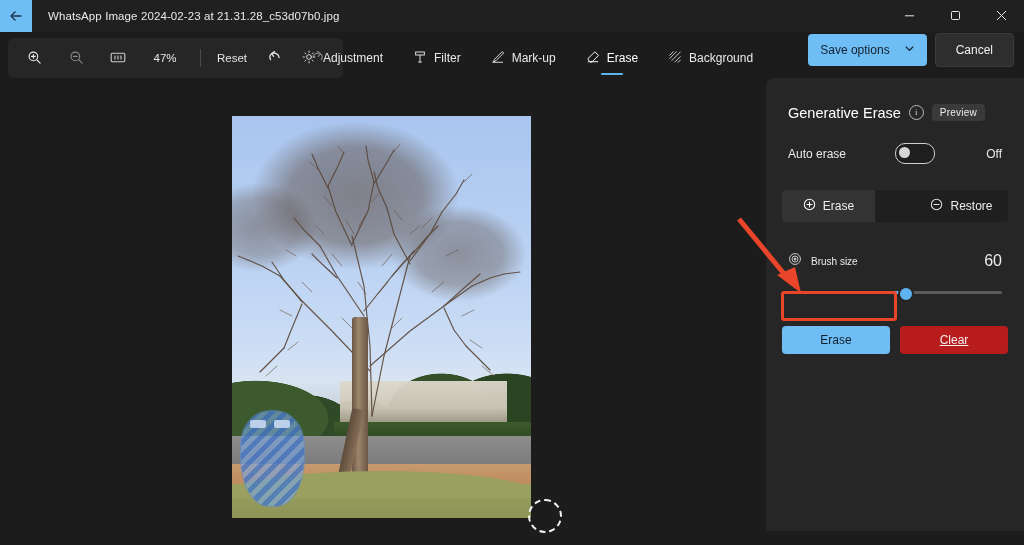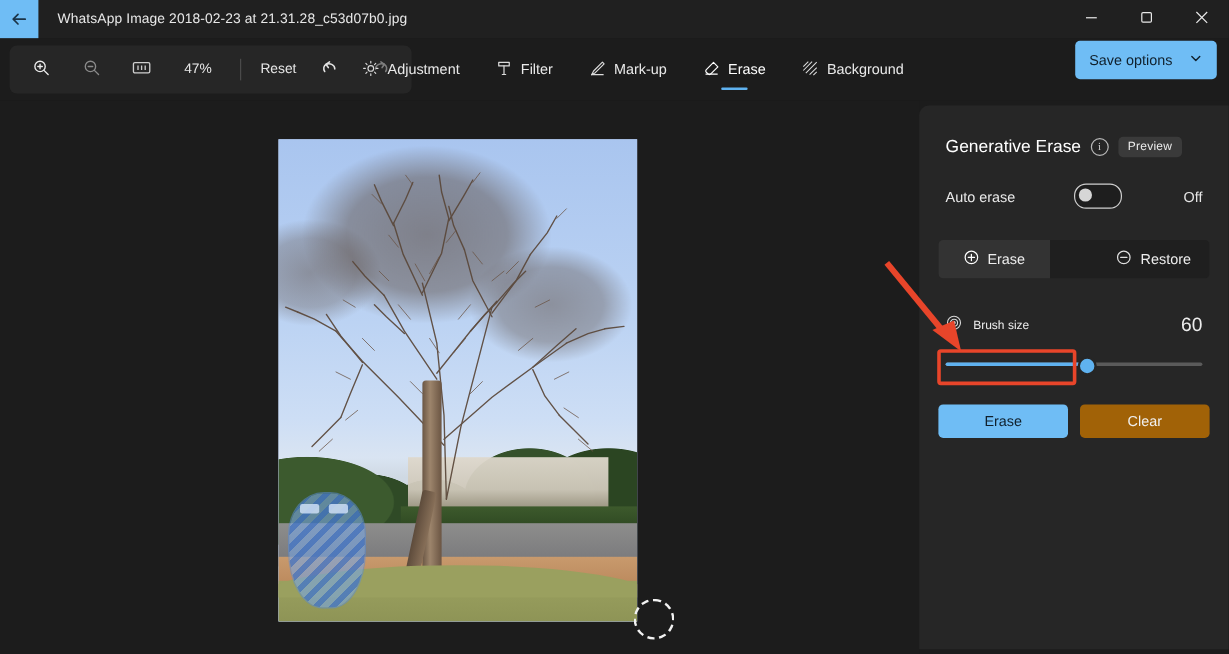--- a/index.html
+++ b/index.html
@@ -168,21 +168,21 @@
   .brush-cursor{
     position:absolute;left:528px;top:415px;width:34px;height:34px;
     border-radius:50%;
     border:2px dashed #f2f2f2;
     box-sizing:border-box;
     pointer-events:none;
   }
 
   
   .panel{
-    position:absolute;left:766px;top:88px;width:258px;height:453px;
+    position:absolute;left:766px;top:78px;width:258px;height:453px;
     background:#262626;border-radius:8px 0 0 0;
     padding:0;
   }
   .panel-head{
     display:flex;align-items:center;gap:8px;
     padding:26px 0 0 22px;
   }
   .panel-title{font-size:14.5px;color:#ffffff;font-weight:400;}
   .info-icon{
     width:13px;height:13px;border-radius:50%;border:1px solid #b9b9b9;
@@ -245,21 +245,21 @@
     margin-left:-8px;
   }
   .actions{
     display:flex;gap:10px;padding:26px 16px 0 16px;
   }
   .act{
     flex:1;height:28px;border-radius:4px;display:flex;align-items:center;
     justify-content:center;font-size:12px;cursor:pointer;
   }
   .act.primary{background:#6fbdf5;color:#10202c;}
-  .act.secondary{background:#a16207;color:#f0f0f0;}
+  .act.secondary{background:#b91c1c;color:#f0f0f0;text-decoration:underline;}
   .act-highlight{
     position:absolute;left:781px;top:291px;width:116px;height:30px;
     border:3px solid #e8452a;border-radius:3px;box-sizing:border-box;
     pointer-events:none;
   }
   .arrow-anno{position:absolute;left:725px;top:205px;pointer-events:none;}
   svg{overflow:visible;}
 </style>
 </head>
 <body>
@@ -268,21 +268,21 @@
 
   <div class="titlebar">
     <div class="backbtn">
       <span>
         <svg width="16" height="16" viewBox="0 0 16 16" fill="none" stroke="#1b3448" stroke-width="1.4" stroke-linecap="round" stroke-linejoin="round">
           <path d="M13 8H3.5"></path>
             <path d="M7 4L3 8l4 4"></path>
         </svg>
       </span>
     </div>
-    <div class="win-title">WhatsApp Image 2018-02-23 at 21.31.28_c53d07b0.jpg</div>
+    <div class="win-title">WhatsApp Image 2024-02-23 at 21.31.28_c53d07b0.jpg</div>
 
     <div class="wincontrols">
       <div class="wc">
         <span>
           <svg width="11" height="11" viewBox="0 0 11 11">
               <rect x="1" y="5.3" width="9" height="1" fill="#e8e8e8"></rect>
             </svg>
         </span>
       </div>
       <div class="wc">
@@ -411,20 +411,21 @@
 
     <div class="tb-right">
       <div class="saveopts">
         <span>Save options</span>
         <span>
           <svg width="11" height="11" viewBox="0 0 12 12" fill="none" stroke="#10202c" stroke-width="1.3" stroke-linecap="round" stroke-linejoin="round">
             <path d="M2.4 4.4L6 8l3.6-3.6"></path>
           </svg>
         </span>
       </div>
+      <div class="cancelbtn">Cancel</div>
     </div>
   </div>
 
   <div class="canvas">
     <div class="photo">
       <div class="sky"></div>
       <div class="treeline"></div>
       <div class="buildings"></div>
       <div class="hedge"></div>
       <div class="road"></div>

